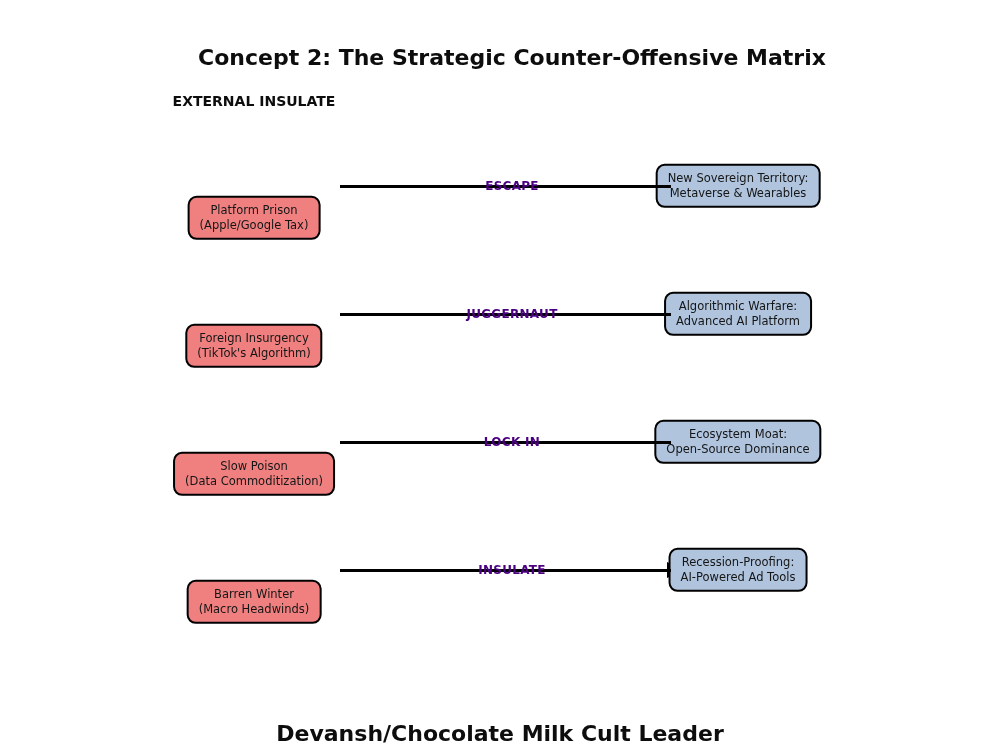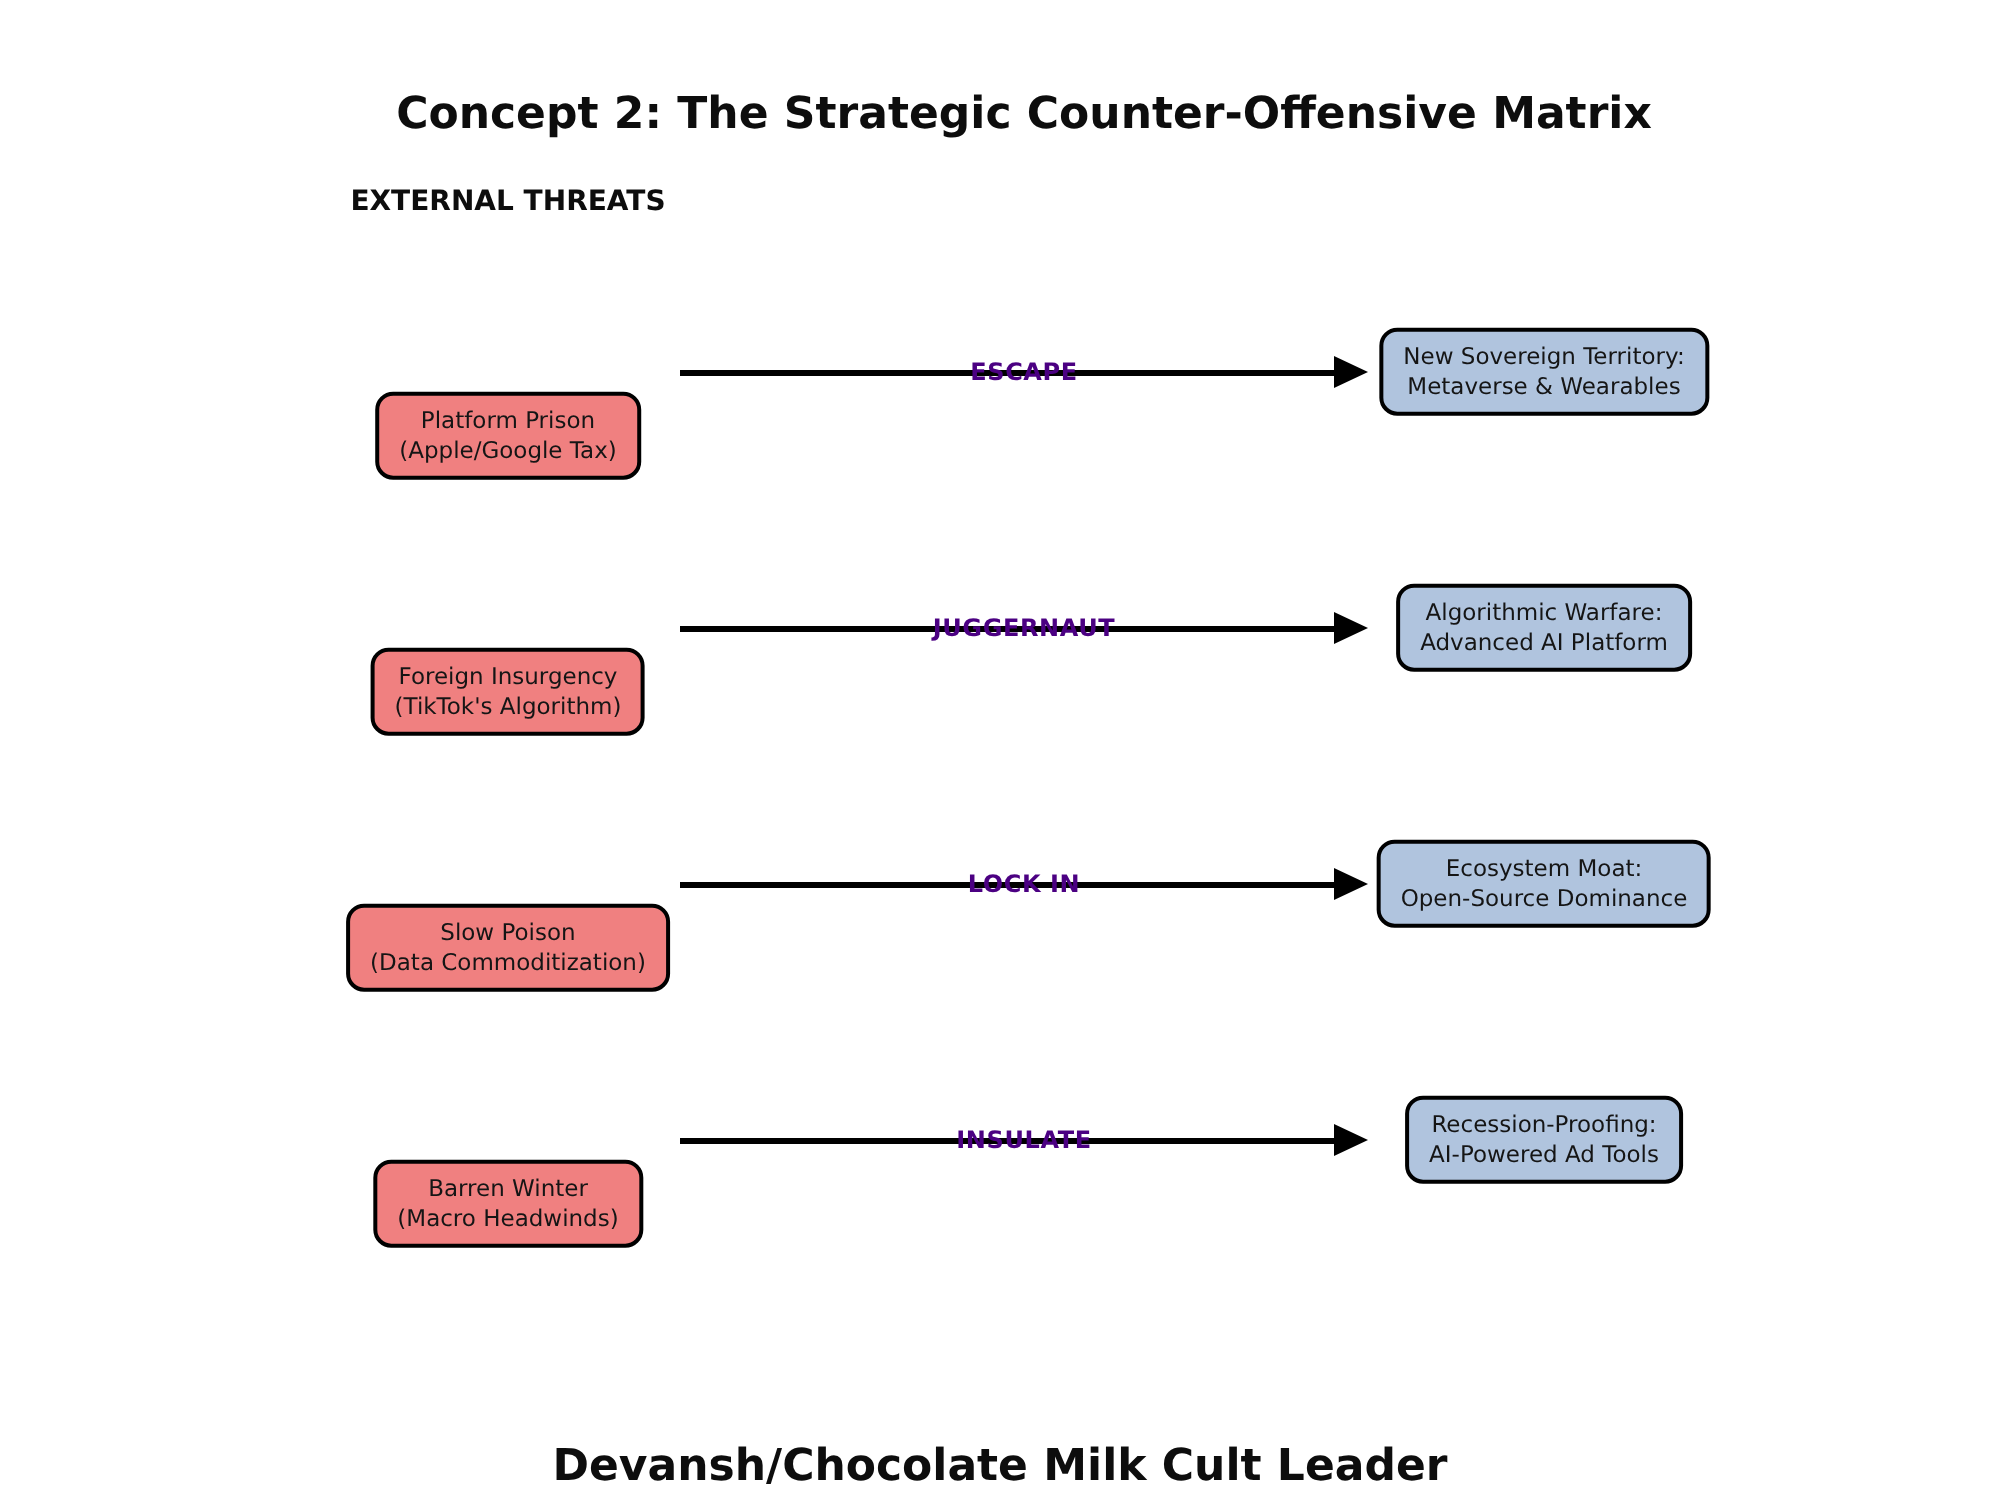--- a/index.html
+++ b/index.html
@@ -29,21 +29,21 @@
   .col-header.left{left:254px;}
   .col-header.right{left:771px;}
   .row{position:absolute;left:0;right:0;height:0;}
   .box{
     position:absolute;top:0;transform:translate(-50%,-50%);
     border:2px solid var(--box-border);border-radius:9px;
     padding:5px 10px;text-align:center;font-size:11.5px;line-height:1.32;
     white-space:nowrap;color:#151515;
   }
   .box.threat{left:254px;background:var(--threat-fill);margin-top:32px;}
-  .box.counter{left:772px;background:var(--counter-fill);}
+  .box.counter{left:738px;background:var(--counter-fill);}
   .arrow{position:absolute;left:340px;width:344px;top:0;height:0;}
   .arrow-line{
     position:absolute;left:0;right:13px;top:-1.5px;height:3px;
     background:var(--arrow-line);z-index:1;
   }
   .arrow-head{
     position:absolute;right:0;top:-8px;width:0;height:0;
     border-left:17px solid var(--arrow-line);
     border-top:8px solid transparent;border-bottom:8px solid transparent;
   }
@@ -57,21 +57,21 @@
     font-size:22px;font-weight:bold;color:#0d0d0d;
   }
 </style>
 </head>
 <body>
 
 <div class="canvas">
 
   <div class="title">Concept 2: The Strategic Counter-Offensive Matrix</div>
 
-  <div class="col-header left">EXTERNAL THREATS</div>
+  <div class="col-header left">EXTERNAL INSULATE</div>
 
   <div class="row" style="top:186px">
     <div class="box threat">
       <div>Platform Prison</div>
       <div>(Apple/Google Tax)</div>
     </div>
     <div class="arrow">
       <div class="arrow-line"></div>
       <div class="arrow-head"></div>
       <div class="action">ESCAPE</div>

